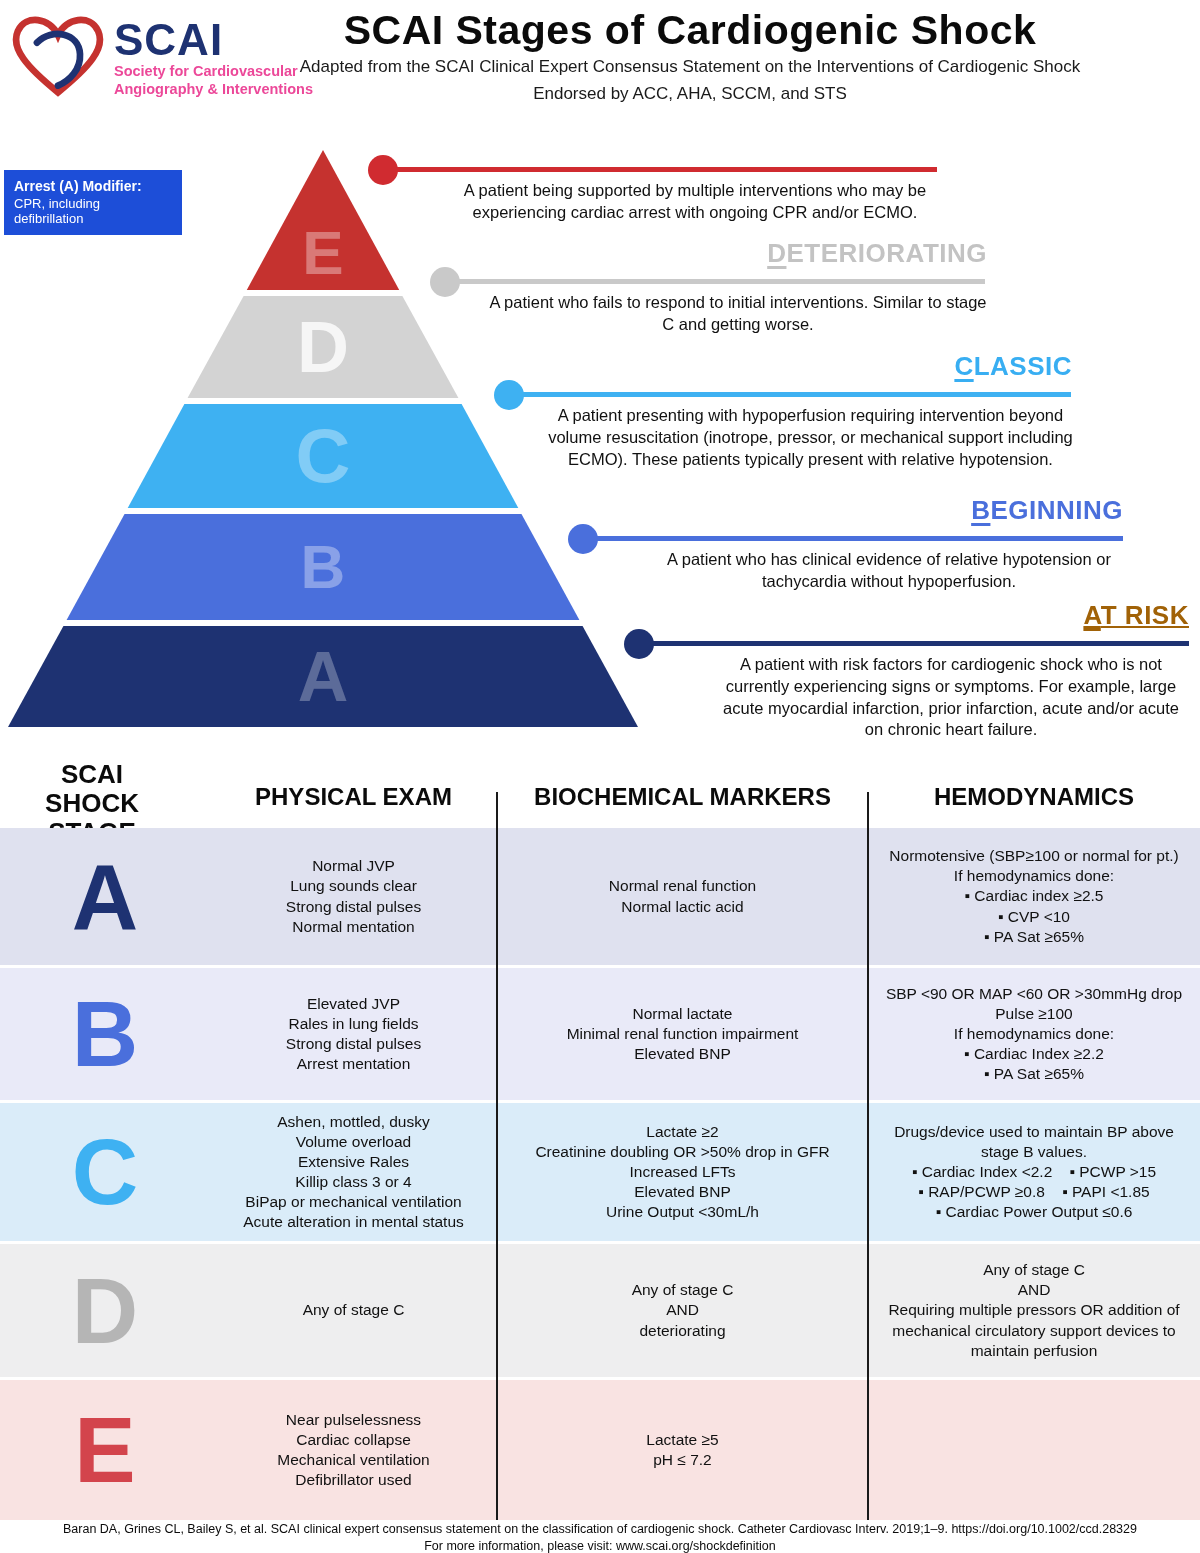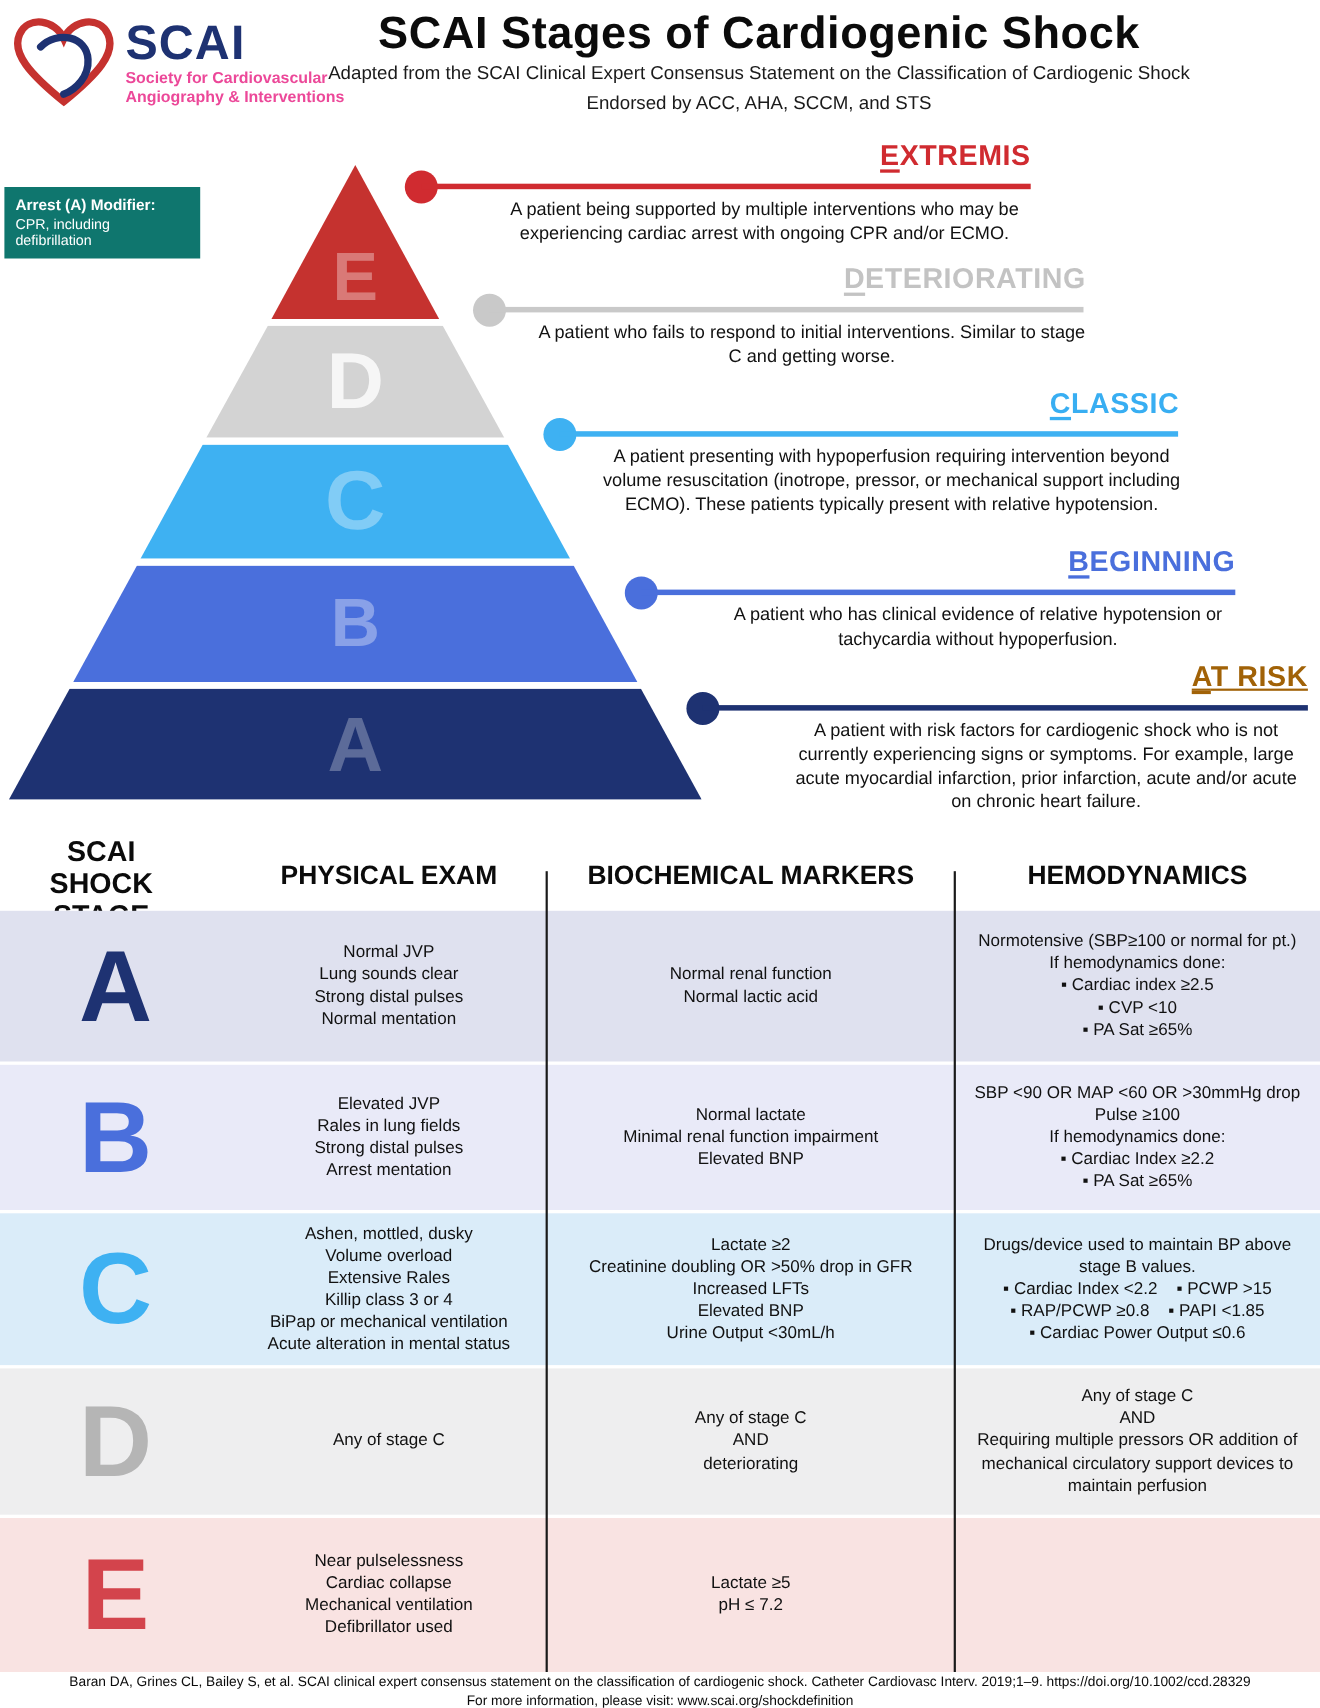--- a/index.html
+++ b/index.html
@@ -11,21 +11,21 @@
   .logo { position:absolute; left:10px; top:12px; display:flex; align-items:flex-start; gap:8px;justify-content:space-between; }
   .logo-heart { width:96px; height:88px; }
   .logo-text { padding-top:6px; }
   .logo-acronym { font-size:44px; font-weight:800; color:#1e3272; letter-spacing:1px; line-height:1; }
   .logo-org { font-size:14.5px; font-weight:700; color:#ec4899; line-height:1.25; }
   .title-block { position:absolute; left:250px; top:8px; width:880px; text-align:center; }
   .title { font-size:41px; font-weight:800; color:#0b0b0b; letter-spacing:0.5px; line-height:1.1; }
   .subtitle { font-size:17px; color:#1a1a1a; line-height:1.45; margin-top:2px; }
 
   
-  .arrest-box { position:absolute; left:4px; top:170px; width:178px; background:#0f766e; color:#ffffff; padding:8px 10px 9px 10px; }
+  .arrest-box { position:absolute; left:4px; top:170px; width:178px; background:#1d4ed8; color:#ffffff; padding:8px 10px 9px 10px; }
   .arrest-title { font-size:14px; font-weight:700; }
   .arrest-text { font-size:13px; margin-top:2px; }
 
   
   .pyramid { position:absolute; left:8px; top:150px; width:630px; height:578px; }
   .layer { position:absolute; left:0; width:100%; display:flex; align-items:center; justify-content:center; }
   .layer-letter { font-weight:800; color:rgba(255,255,255,0.35); line-height:1; }
   .layer-e { top:0;   height:140px; background:#c5322f; clip-path:polygon(50% 0%, 62.1% 100%, 37.9% 100%); align-items:flex-end; }
   .layer-e .layer-letter { font-size:62px; padding-bottom:6px; }
   .layer-d { top:146px; height:102px; background:#d3d3d3; clip-path:polygon(37.4% 0%, 62.6% 0%, 71.5% 100%, 28.5% 100%); }
@@ -112,21 +112,21 @@
     </svg>
     <div class="logo-text">
       <div class="logo-acronym">SCAI</div>
       <div class="logo-org">Society for Cardiovascular</div>
       <div class="logo-org">Angiography &amp; Interventions</div>
     </div>
   </div>
 
   <div class="title-block">
     <h1 class="title">SCAI Stages of Cardiogenic Shock</h1>
-    <div class="subtitle">Adapted from the SCAI Clinical Expert Consensus Statement on the Classification of Cardiogenic Shock</div>
+    <div class="subtitle">Adapted from the SCAI Clinical Expert Consensus Statement on the Interventions of Cardiogenic Shock</div>
     <div class="subtitle">Endorsed by ACC, AHA, SCCM, and STS</div>
   </div>
 
   <div class="arrest-box">
     <div class="arrest-title">Arrest (A) Modifier:</div>
     <div class="arrest-text">CPR, including defibrillation</div>
   </div>
 
   <div class="pyramid">
     <div class="layer layer-e">
@@ -141,21 +141,20 @@
     <div class="layer layer-b">
         <span class="layer-letter">B</span>
       </div>
     <div class="layer layer-a">
         <span class="layer-letter">A</span>
       </div>
   </div>
 
   <div class="dot bg-red dot-e"></div>
   <div class="cline bg-red line-e"></div>
-  <h2 class="callout-heading c-red h-e">EXTREMIS</h2>
   <p class="callout-desc d-e">A patient being supported by multiple interventions who may be experiencing cardiac arrest with ongoing CPR and/or ECMO.</p>
 
   <div class="dot bg-gray dot-d"></div>
   <div class="cline bg-gray line-d"></div>
   <h2 class="callout-heading c-gray h-d">DETERIORATING</h2>
   <p class="callout-desc d-d">A patient who fails to respond to initial interventions. Similar to stage C and getting worse.</p>
 
   <div class="dot bg-sky dot-c"></div>
   <div class="cline bg-sky line-c"></div>
   <h2 class="callout-heading c-sky h-c">CLASSIC</h2>

